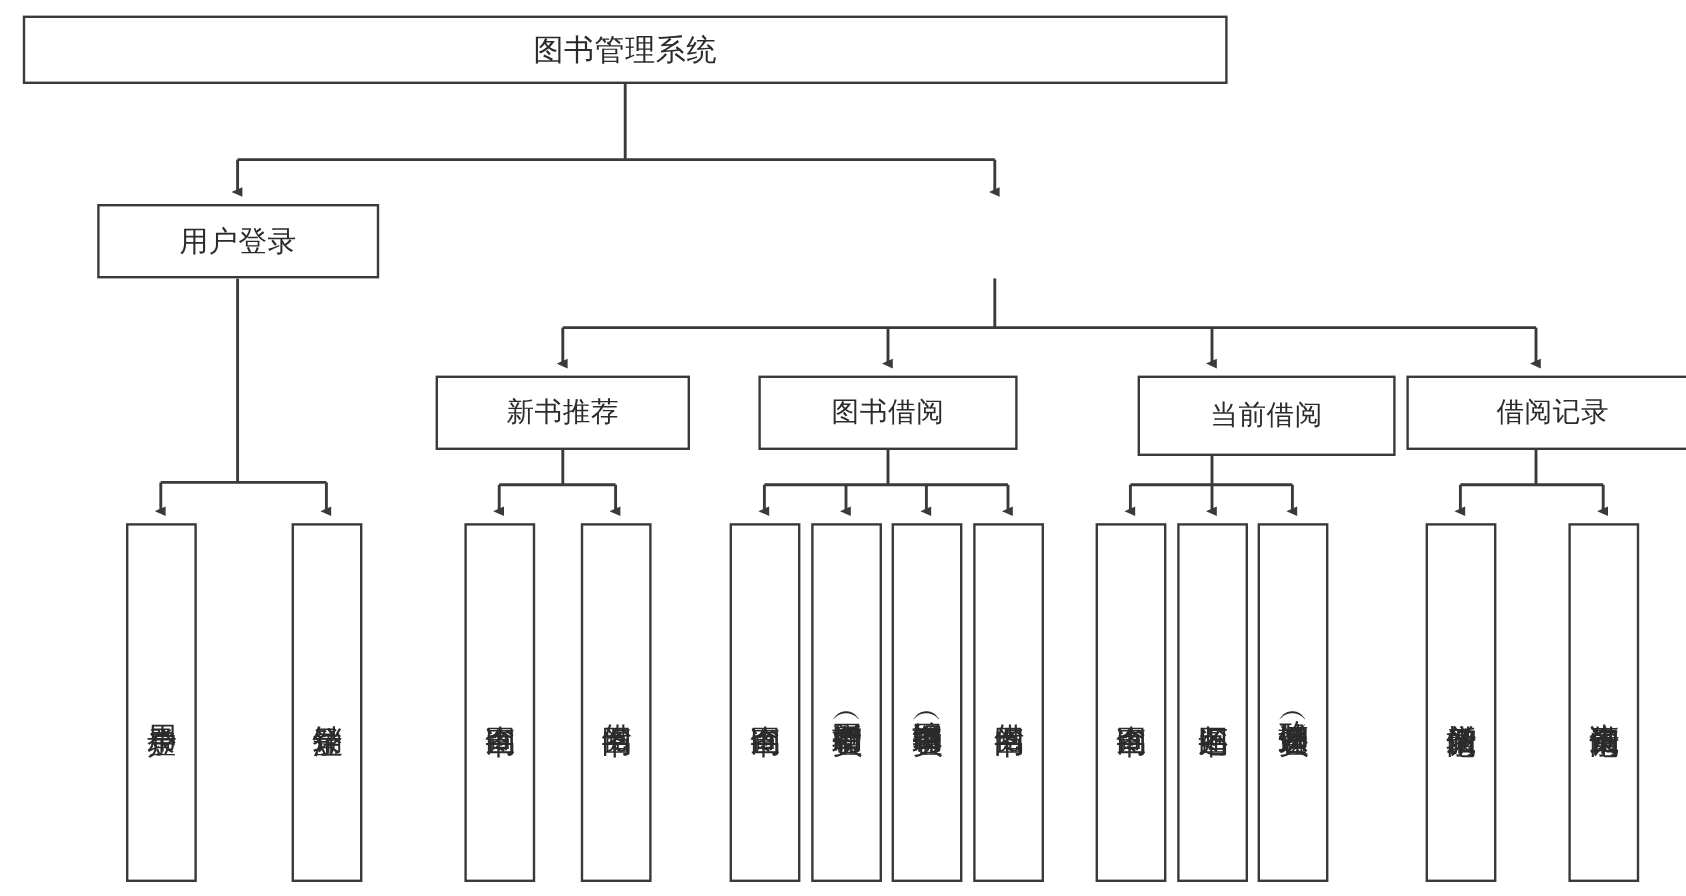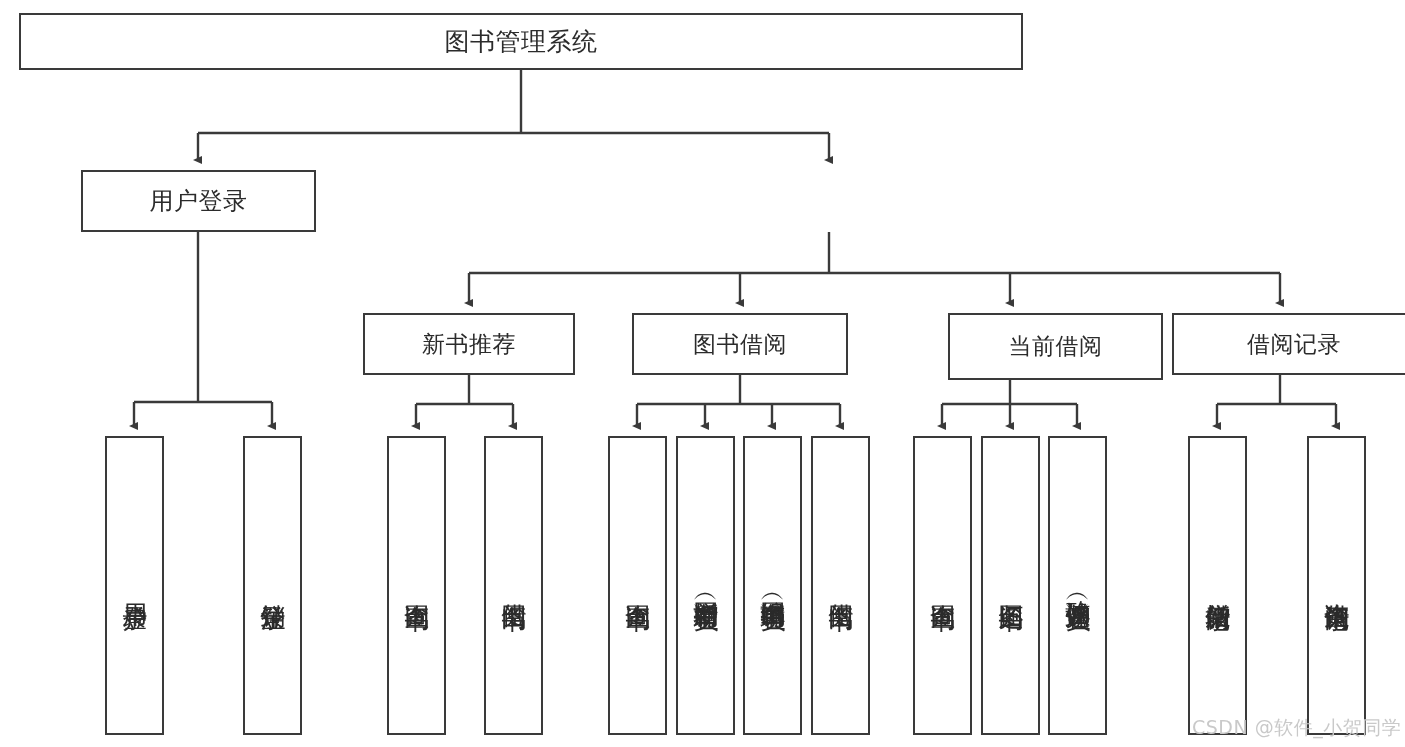--- a/index.html
+++ b/index.html
@@ -183,15 +183,14 @@
     <span class="label">确认归还（管理员）</span>
   </div>
 
   <div class="node leaf" style="left:1188px; top:436px; width:59px; height:299px;">
     <span class="label">新增借阅记录</span>
   </div>
   <div class="node leaf" style="left:1307px; top:436px; width:59px; height:299px;">
     <span class="label">查询借阅记录</span>
   </div>
 
-  <div class="watermark" style="left:1192px; top:715px;">CSDN @软件_小贺同学</div>
 
 </div>
 
 </body></html>

